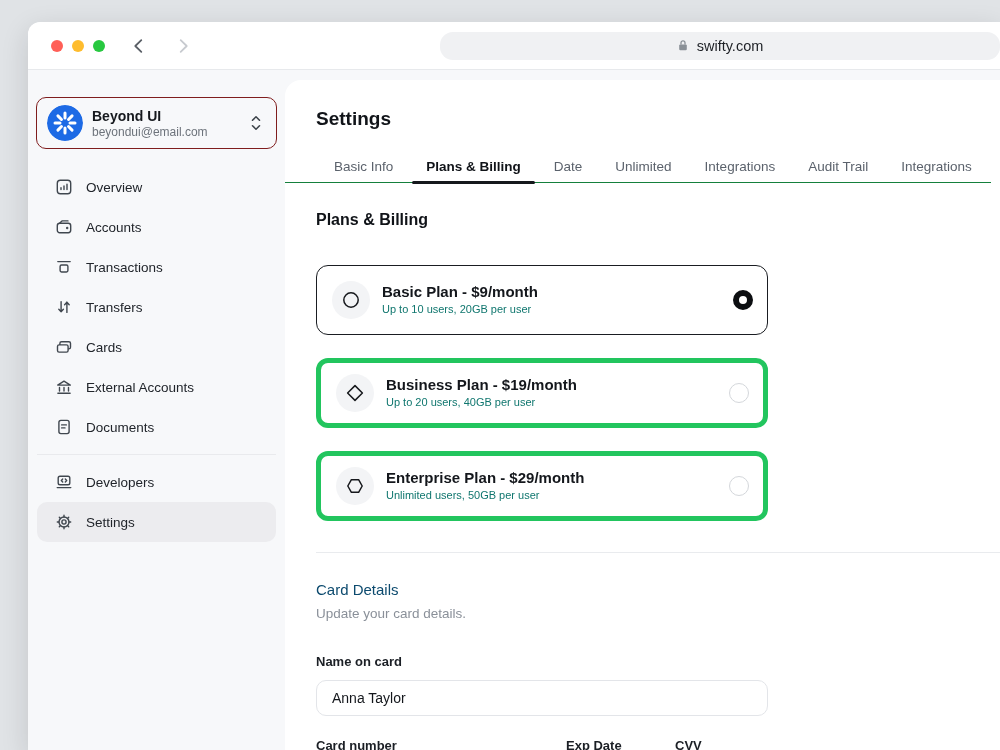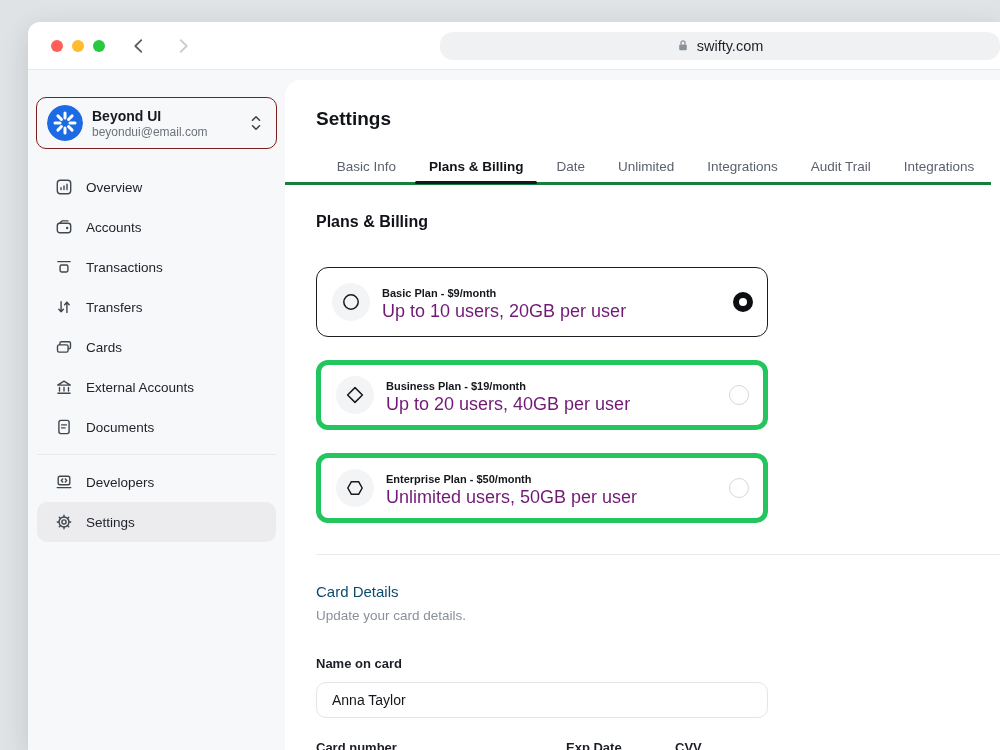--- a/index.html
+++ b/index.html
@@ -31,38 +31,38 @@
   .nav{margin-top:18px;}
   .nav-item{height:40px;margin:0 9px;padding-left:18px;display:flex;align-items:center;
     gap:13px;border-radius:10px;font-size:13.5px;color:#21252b;cursor:pointer;}
   .nav-item.active{background:#ececef;font-weight:400;}
   .nav-div{height:1px;background:#e9eaed;margin:7px 9px;}
   .nav-icon{width:18px;height:18px;flex:none;display:block;}
   
   .main{flex:1;min-width:0;background:#f7f8fa;padding-top:10px;}
   .panel{background:#fff;border-radius:16px 0 0 0;height:670px;padding:27px 0 0 31px;}
   .h1{font-size:19px;font-weight:700;color:#111419;line-height:23px;}
-  .tabs{margin:28px 9px 0 -31px;padding-left:35px;border-bottom:3px solid #15803d;
-    display:flex;gap:5px;justify-content:center;}
+  .tabs{margin:28px 9px 0 -31px;padding-left:35px;border-bottom:1px solid #15803d;
+    display:flex;gap:5px;}
   .tab{position:relative;padding:0 14px 7px;font-size:13.5px;color:#5b626c;
     line-height:17px;cursor:pointer;white-space:nowrap;}
   .tab.active{color:#101318;font-weight:700;}
   .tab.active::after{content:"";position:absolute;left:0;right:0;bottom:-1.5px;
     height:2.5px;background:#15181c;border-radius:2px;}
   .section-title{margin-top:27px;font-size:16px;font-weight:700;color:#101318;line-height:19px;}
   .plans{margin-top:36px;width:452px;}
   .plan{height:70px;border:5px solid #22c55e;border-radius:12px;background:#fff;
     display:flex;align-items:center;padding:0 14px 0 15px;gap:12px;cursor:pointer;}
   .plan + .plan{margin-top:23px;}
   .plan.selected{border:1.5px solid #1a1d22;}
   .plan-icon{width:38px;height:38px;border-radius:50%;background:#f3f4f6;flex:none;
     display:flex;align-items:center;justify-content:center;}
   .plan-text{min-width:0;}
-  .plan-title{font-size:11px;font-weight:700;color:#14171c;line-height:19px;}
-  .plan-sub{font-size:18px;color:#701a75;line-height:17px;}
+  .plan-title{font-size:15px;font-weight:700;color:#14171c;line-height:19px;}
+  .plan-sub{font-size:11px;color:#0f766e;line-height:17px;}
   .radio{margin-left:auto;width:20px;height:20px;border-radius:50%;flex:none;}
   .radio.on{border:6px solid #0c0e11;background:#fff;}
   .radio.off{border:1.5px solid #d4d7db;background:#fff;}
   .divider{margin-top:31px;height:1px;background:#e9ebee;}
   .cd-title{margin-top:28px;font-size:15px;font-weight:400;color:#0c4a6e;line-height:18px;}
   .cd-sub{margin-top:7px;font-size:13.5px;color:#8a9099;line-height:16px;}
   .field-label{margin-top:32px;font-size:13px;font-weight:700;color:#1b1f25;line-height:15px;}
   .text-input{margin-top:11px;width:452px;height:36px;border:1px solid #e3e5e9;
     border-radius:10px;padding:0 15px;font-size:14px;color:#14171c;outline:none;
     font-family:"Liberation Sans","DejaVu Sans",sans-serif;background:#fff;}
@@ -261,21 +261,21 @@
               <span class="radio off"></span>
             </div>
 
             <div class="plan">
               <span class="plan-icon">
                 <svg width="20" height="20" viewBox="0 0 20 20">
                     <path d="M6.4 3.7h7.2l3.6 6.3-3.6 6.3H6.4L2.8 10Z" fill="none" stroke="#17191d" stroke-width="1.5" stroke-linejoin="round"></path>
                   </svg>
               </span>
               <span class="plan-text">
-                <div class="plan-title">Enterprise Plan - $50/month</div>
+                <div class="plan-title">Enterprise Plan - $29/month</div>
                 <div class="plan-sub">Unlimited users, 50GB per user</div>
               </span>
               <span class="radio off"></span>
             </div>
           </div>
 
           <div class="divider"></div>
 
           <div class="cd-title">Card Details</div>
           <div class="cd-sub">Update your card details.</div>

